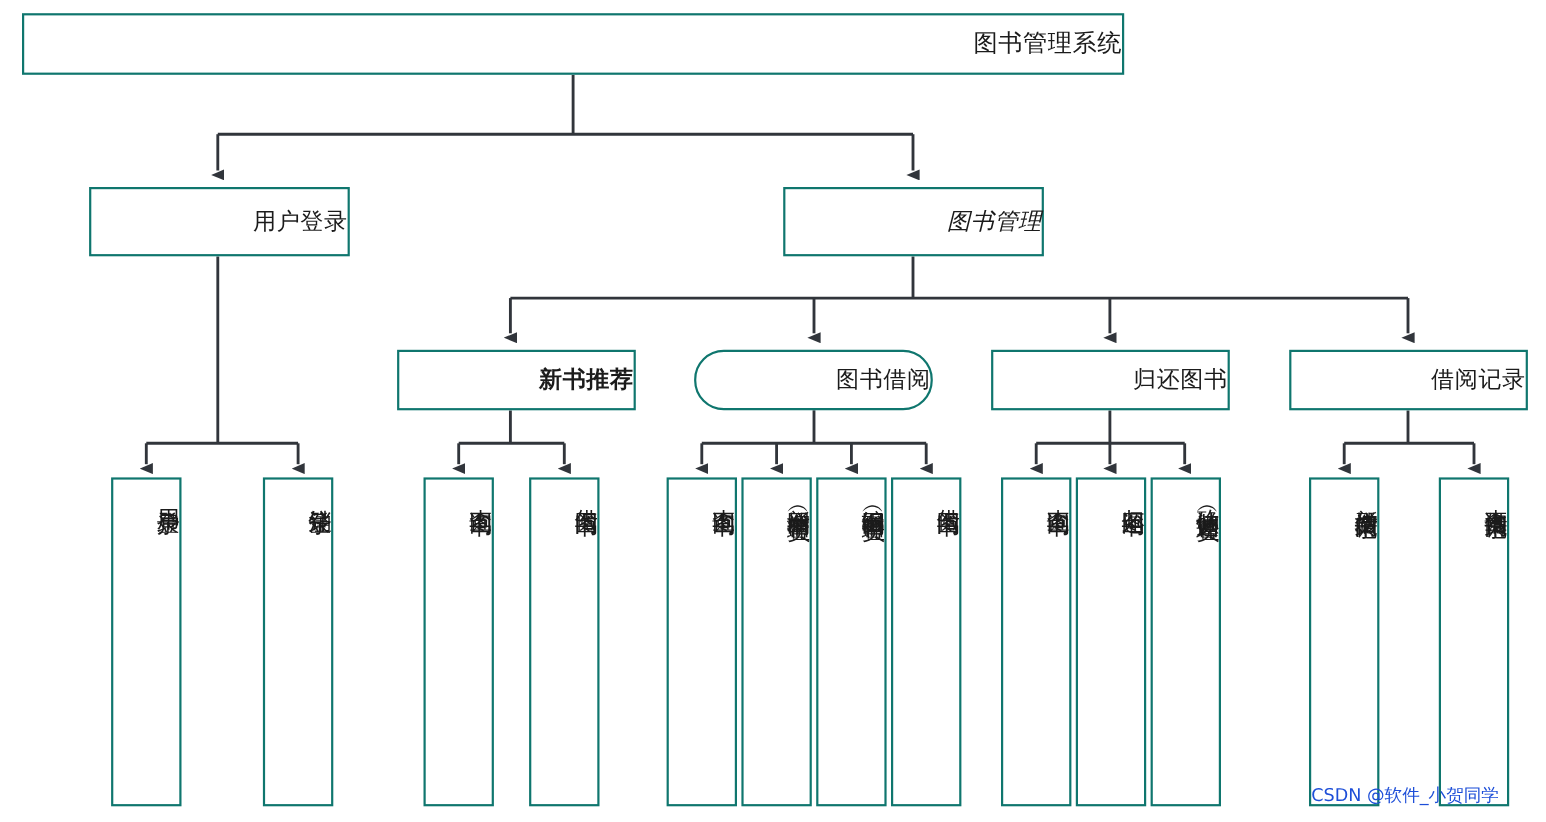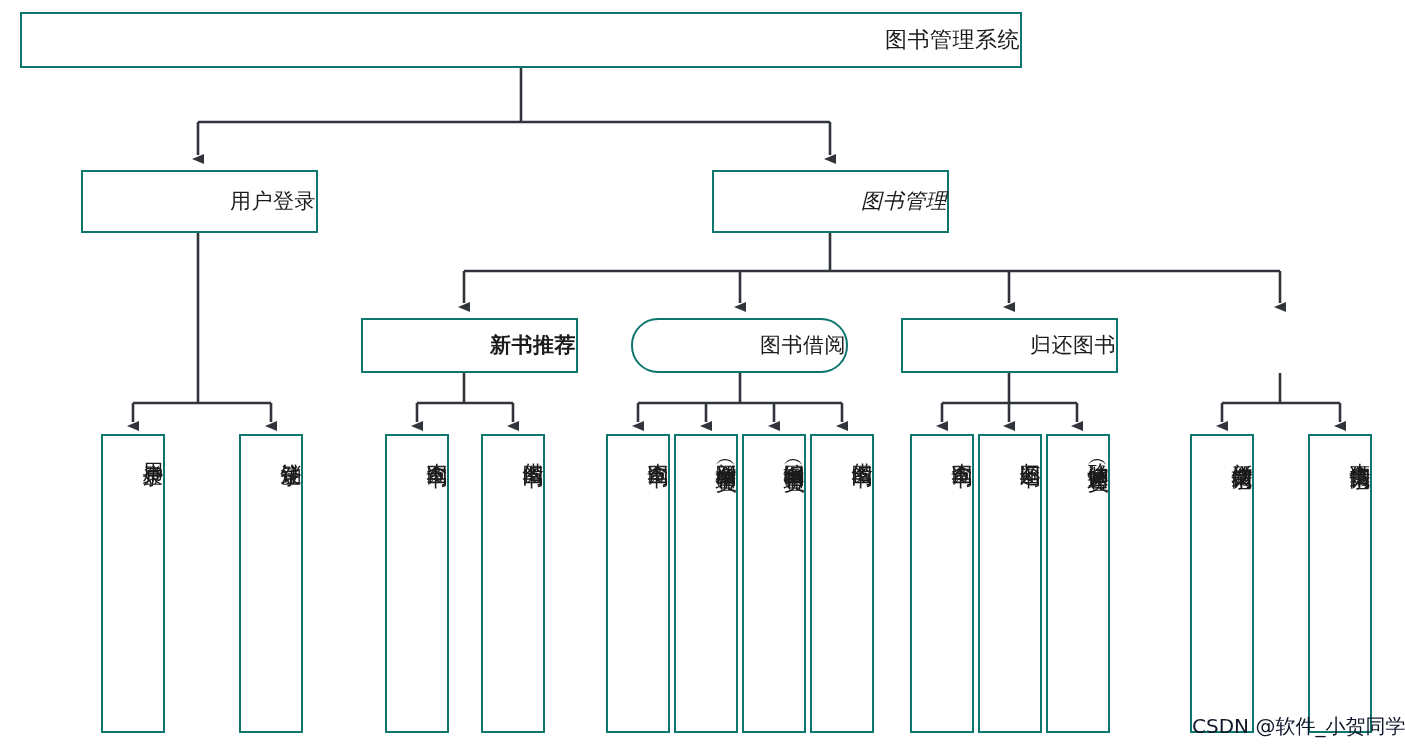--- a/index.html
+++ b/index.html
@@ -57,22 +57,22 @@
     writing-mode: vertical-rl;
     text-orientation: upright;
     font-size: 21px;
     line-height: 1.02;
     letter-spacing: 1.5px;
   }
   .watermark {
     position: absolute;
     left: 1192px;
     top: 713px;
-    font-size: 20px;
-    color: #0f172a;
+    font-size: 16px;
+    color: #1d4ed8;
     white-space: pre;
     pointer-events: none;
   }
 </style>
 </head>
 <body>
 
 <div id="canvas">
 
   <svg id="edges" viewBox="0 0 1405 747" width="1405" height="747" xmlns="http://www.w3.org/2000/svg">
@@ -142,20 +142,23 @@
   </div>
 
   <div class="node horiz" style="left:631px; top:318px; width:217px; height:55px;border-radius:27px;">
     <span class="lbl">图书借阅</span>
   </div>
 
   <div class="node horiz" style="left:901px; top:318px; width:217px; height:55px;">
     <span class="lbl">归还图书</span>
   </div>
 
+  <div class="node horiz" style="left:1172px; top:318px; width:217px; height:55px;">
+    <span class="lbl">借阅记录</span>
+  </div>
 
   <div class="node vert" style="left:101px; top:434px; width:64px; height:299px;">
     <span class="lbl">用户登录</span>
   </div>
 
   <div class="node vert" style="left:239px; top:434px; width:64px; height:299px;">
     <span class="lbl">注销登录</span>
   </div>
 
   <div class="node vert" style="left:385px; top:434px; width:64px; height:299px;">

